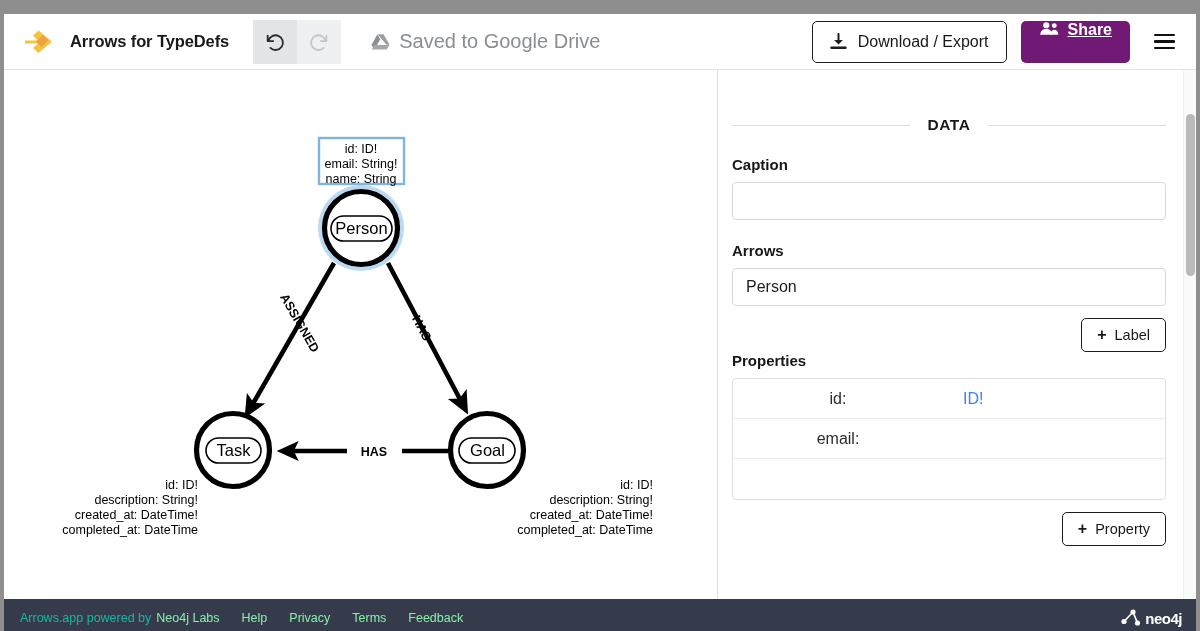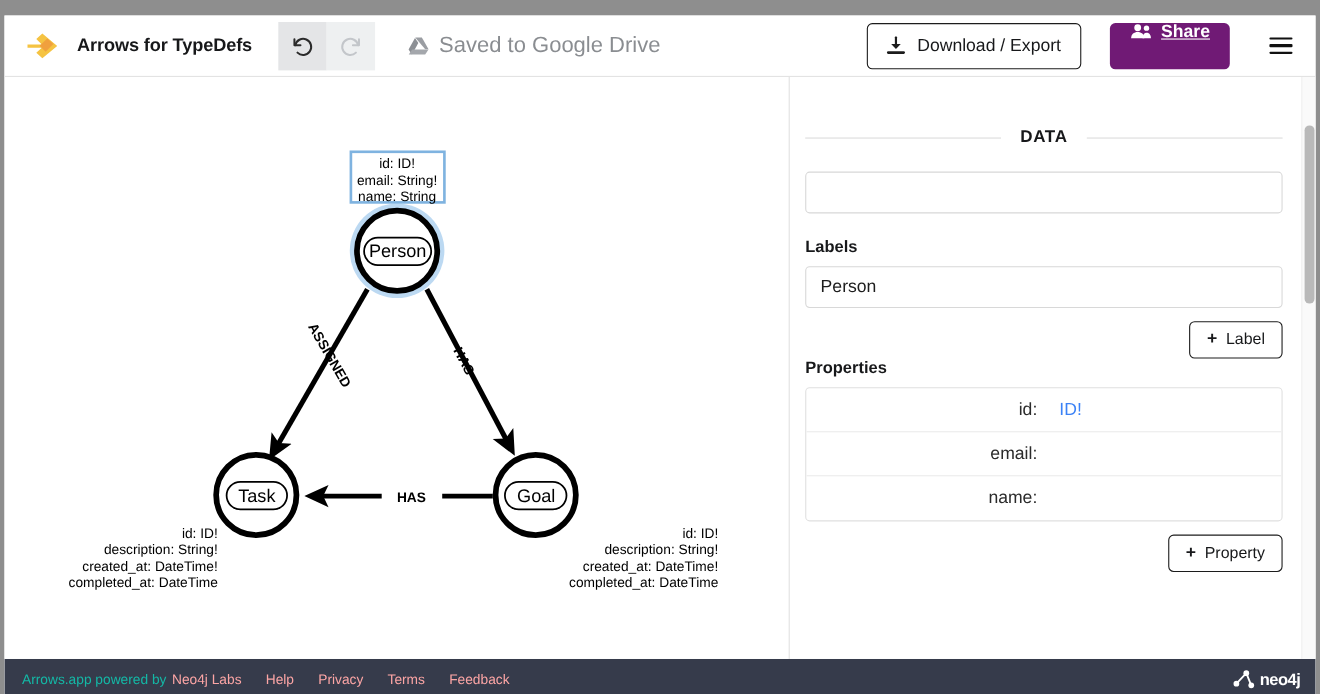--- a/index.html
+++ b/index.html
@@ -64,21 +64,21 @@
     color: #8a8d91;
     font-size: 20px;
     white-space: nowrap;
   }
   .save-status .drive-icon { margin-right: 9px; display:flex; }
   .header-right {
     margin-left: auto;
     display: flex;
     align-items: center;
     padding-right: 8px;
-    gap: 26px;
+    gap: 14px;
   }
   .btn-download {
     height: 42px;
     border: 1.6px solid #1c1c1c;
     border-radius: 5px;
     background: #ffffff;
     display: flex; align-items: center;
     padding: 0 17px;
     font-size: 16px;
     color: #17181a;
@@ -213,21 +213,21 @@
   }
   .prop-row {
     display: flex;
     align-items: center;
     height: 40px;
     border-bottom: 1px solid #ececec;
   }
   .prop-row:last-child { border-bottom: none; }
   .prop-key {
     width: 50%;
-    text-align: right;
+    text-align: center;
     font-size: 16px;
     color: #2b2b2b;
     padding-right: 6px;
     white-space: nowrap;
   }
   .prop-val {
     width: 50%;
     text-align: left;
     font-size: 16px;
     color: #3b82f6;
@@ -257,21 +257,21 @@
     height: 38px;
     background: #363b4b;
     display: flex;
     align-items: center;
     padding: 0 14px 0 16px;
     color: #d6d8de;
     font-size: 12.5px;
   }
   .footer .powered { color: #14b8a6; white-space: nowrap; }
   .footer a {
-    color: #fca5a5;
+    color: #86efac;
     text-decoration: none;
     margin-left: 22px;
     white-space: nowrap;
   }
   .footer .labs-link { margin-left: 5px; }
   .footer-right { margin-left: auto; display: flex; align-items: center; }
 
   
   .g-prop { font-family: "Liberation Sans", sans-serif; font-size: 12.5px; fill: #000; }
   .g-caption { font-family: "Liberation Sans", sans-serif; font-size: 16.5px; fill: #000; }
@@ -413,45 +413,45 @@
 
     <div class="inspector">
       <div class="inspector-inner">
 
         <div class="section-divider">
           <div class="line"></div>
           <div class="section-title">DATA</div>
           <div class="line"></div>
         </div>
 
+        <div class="field-label">Caption</div>
         <input class="text-input caption" type="text" value="" style="">
 
         <div class="spacer-22"></div>
 
-        <div class="field-label">Labels</div>
+        <div class="field-label">Arrows</div>
         <input class="text-input" type="text" value="Person" style="">
 
         <div class="row-right">
           <div class="add-btn">
             <span class="plus">+</span>
             <span>Label</span>
           </div>
         </div>
 
         <div class="field-label">Properties</div>
         <div class="props-table">
           <div class="prop-row">
             <div class="prop-key">id:</div>
             <div class="prop-val">ID!</div>
           </div>
           <div class="prop-row">
             <div class="prop-key">email:</div>
           </div>
           <div class="prop-row">
-            <div class="prop-key">name:</div>
           </div>
         </div>
 
         <div class="row-right">
           <div class="add-btn">
             <span class="plus">+</span>
             <span>Property</span>
           </div>
         </div>
       </div>

